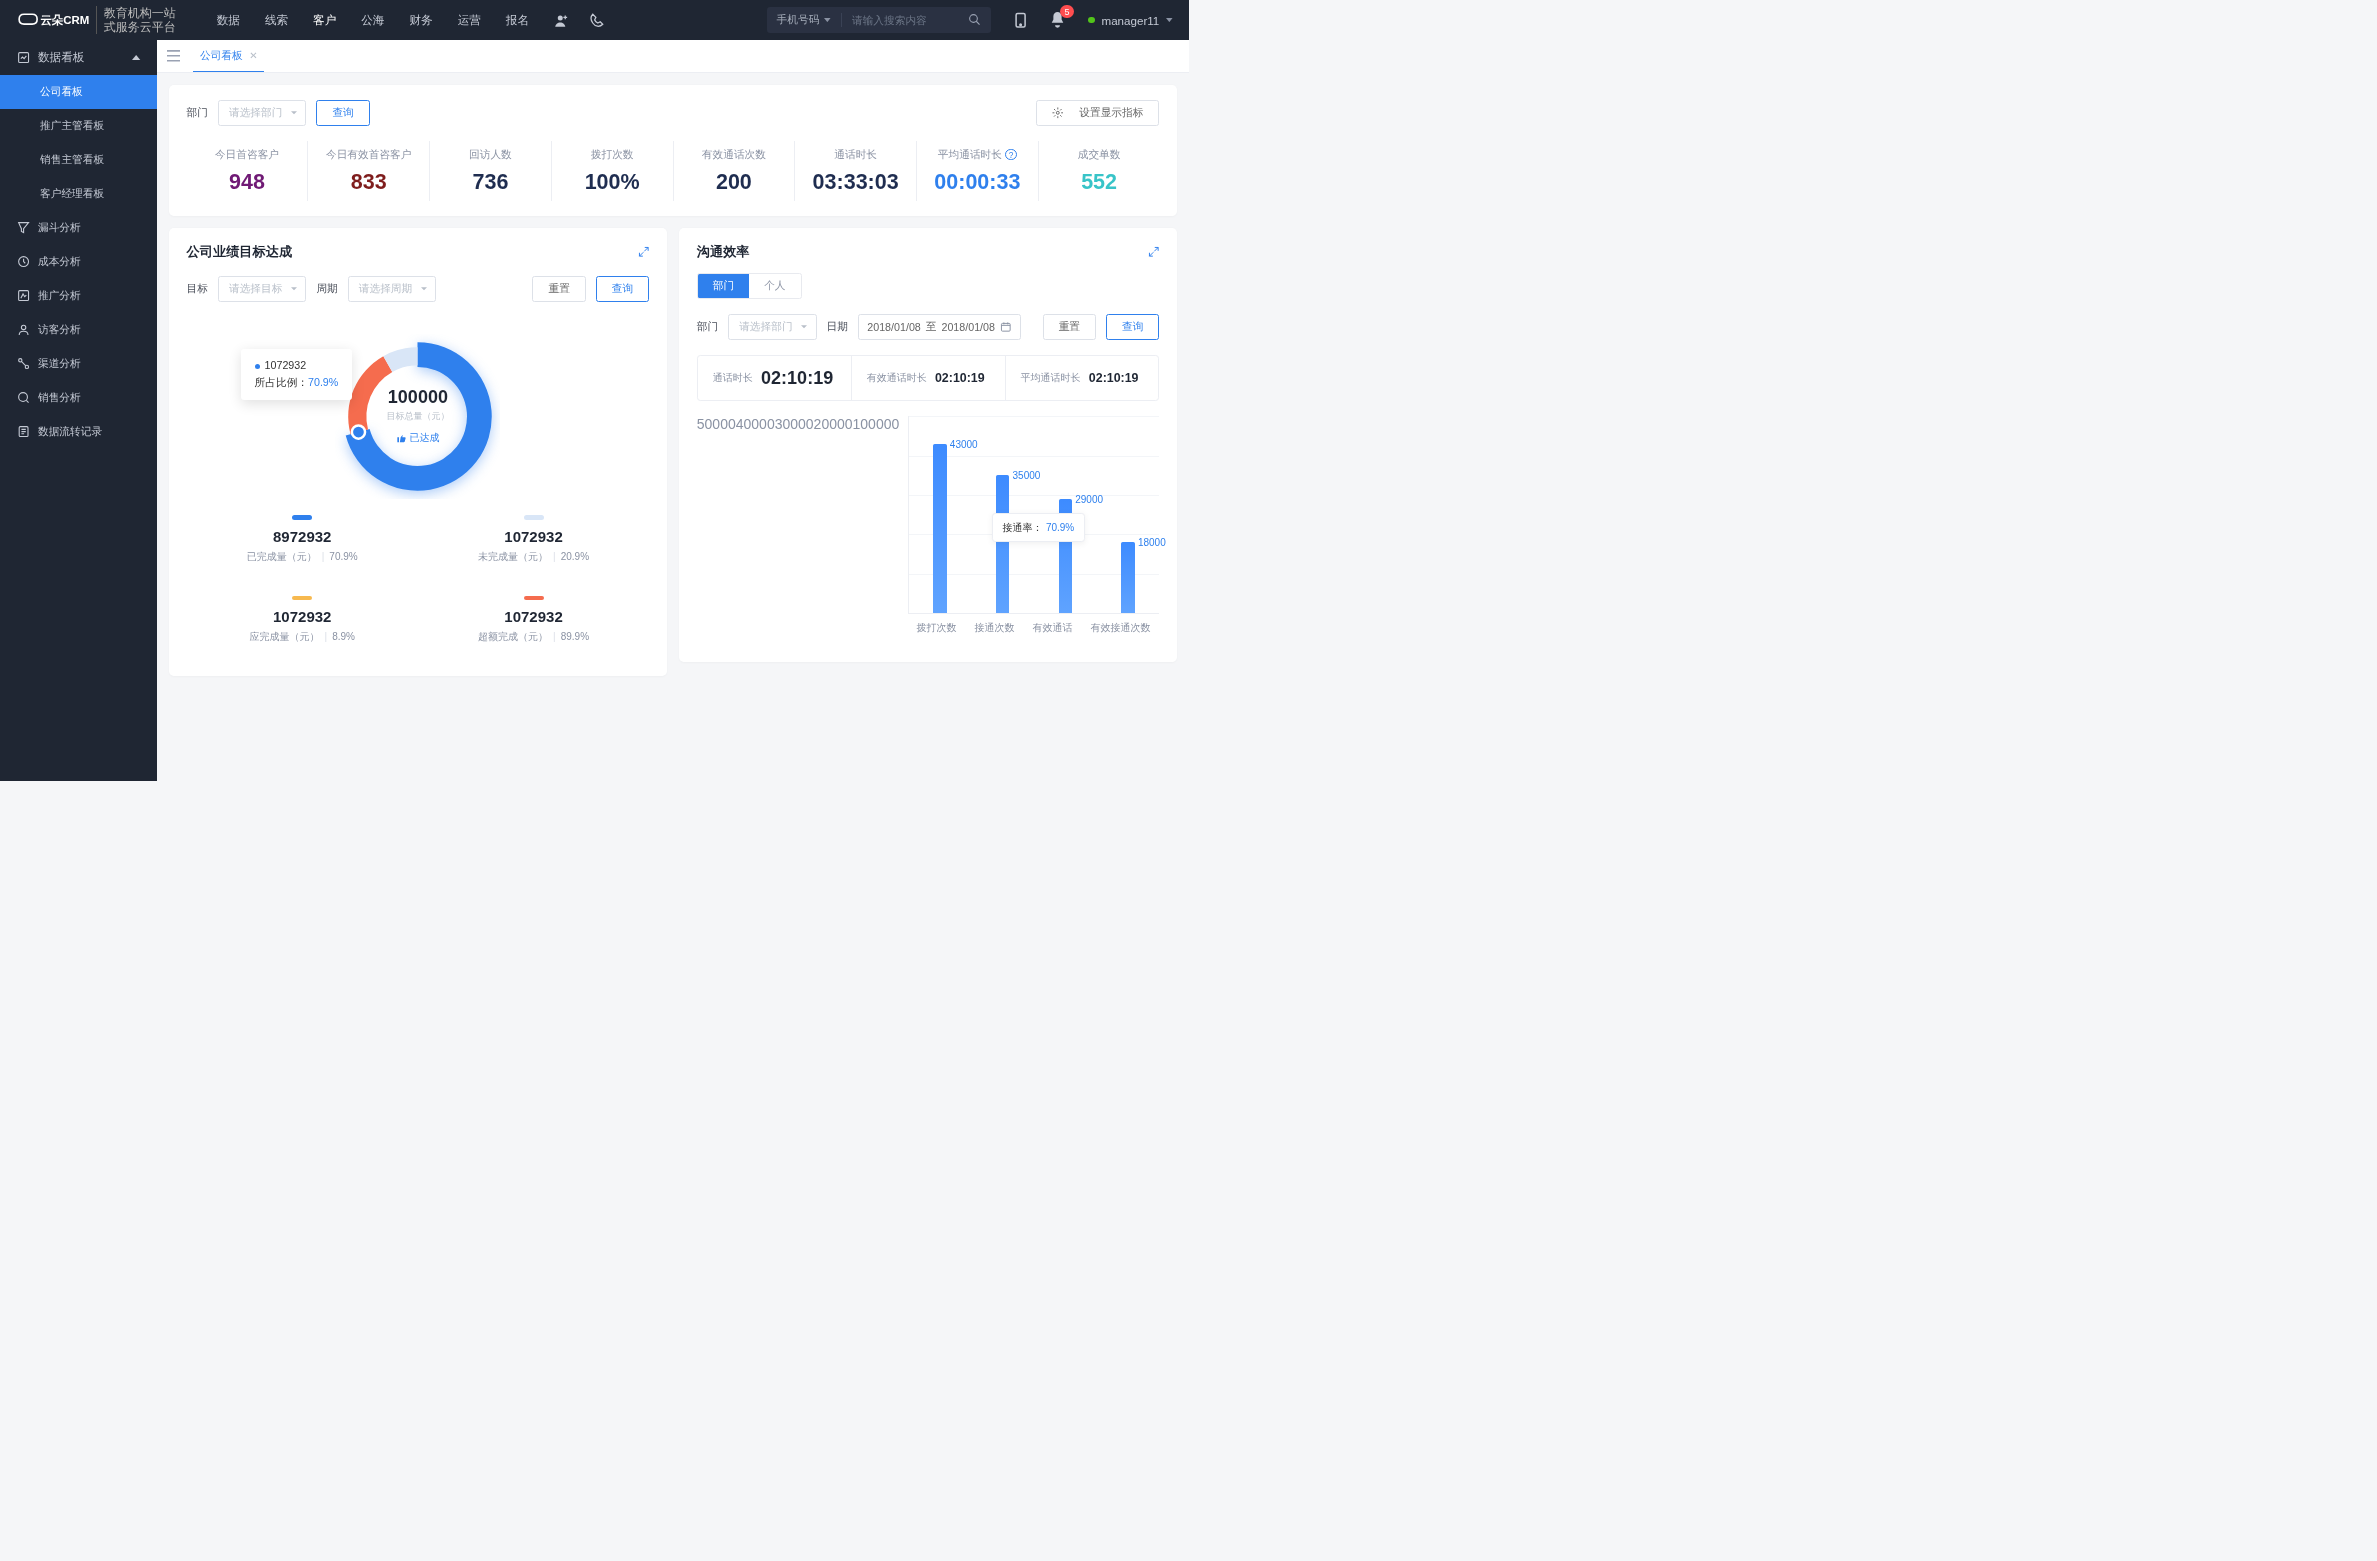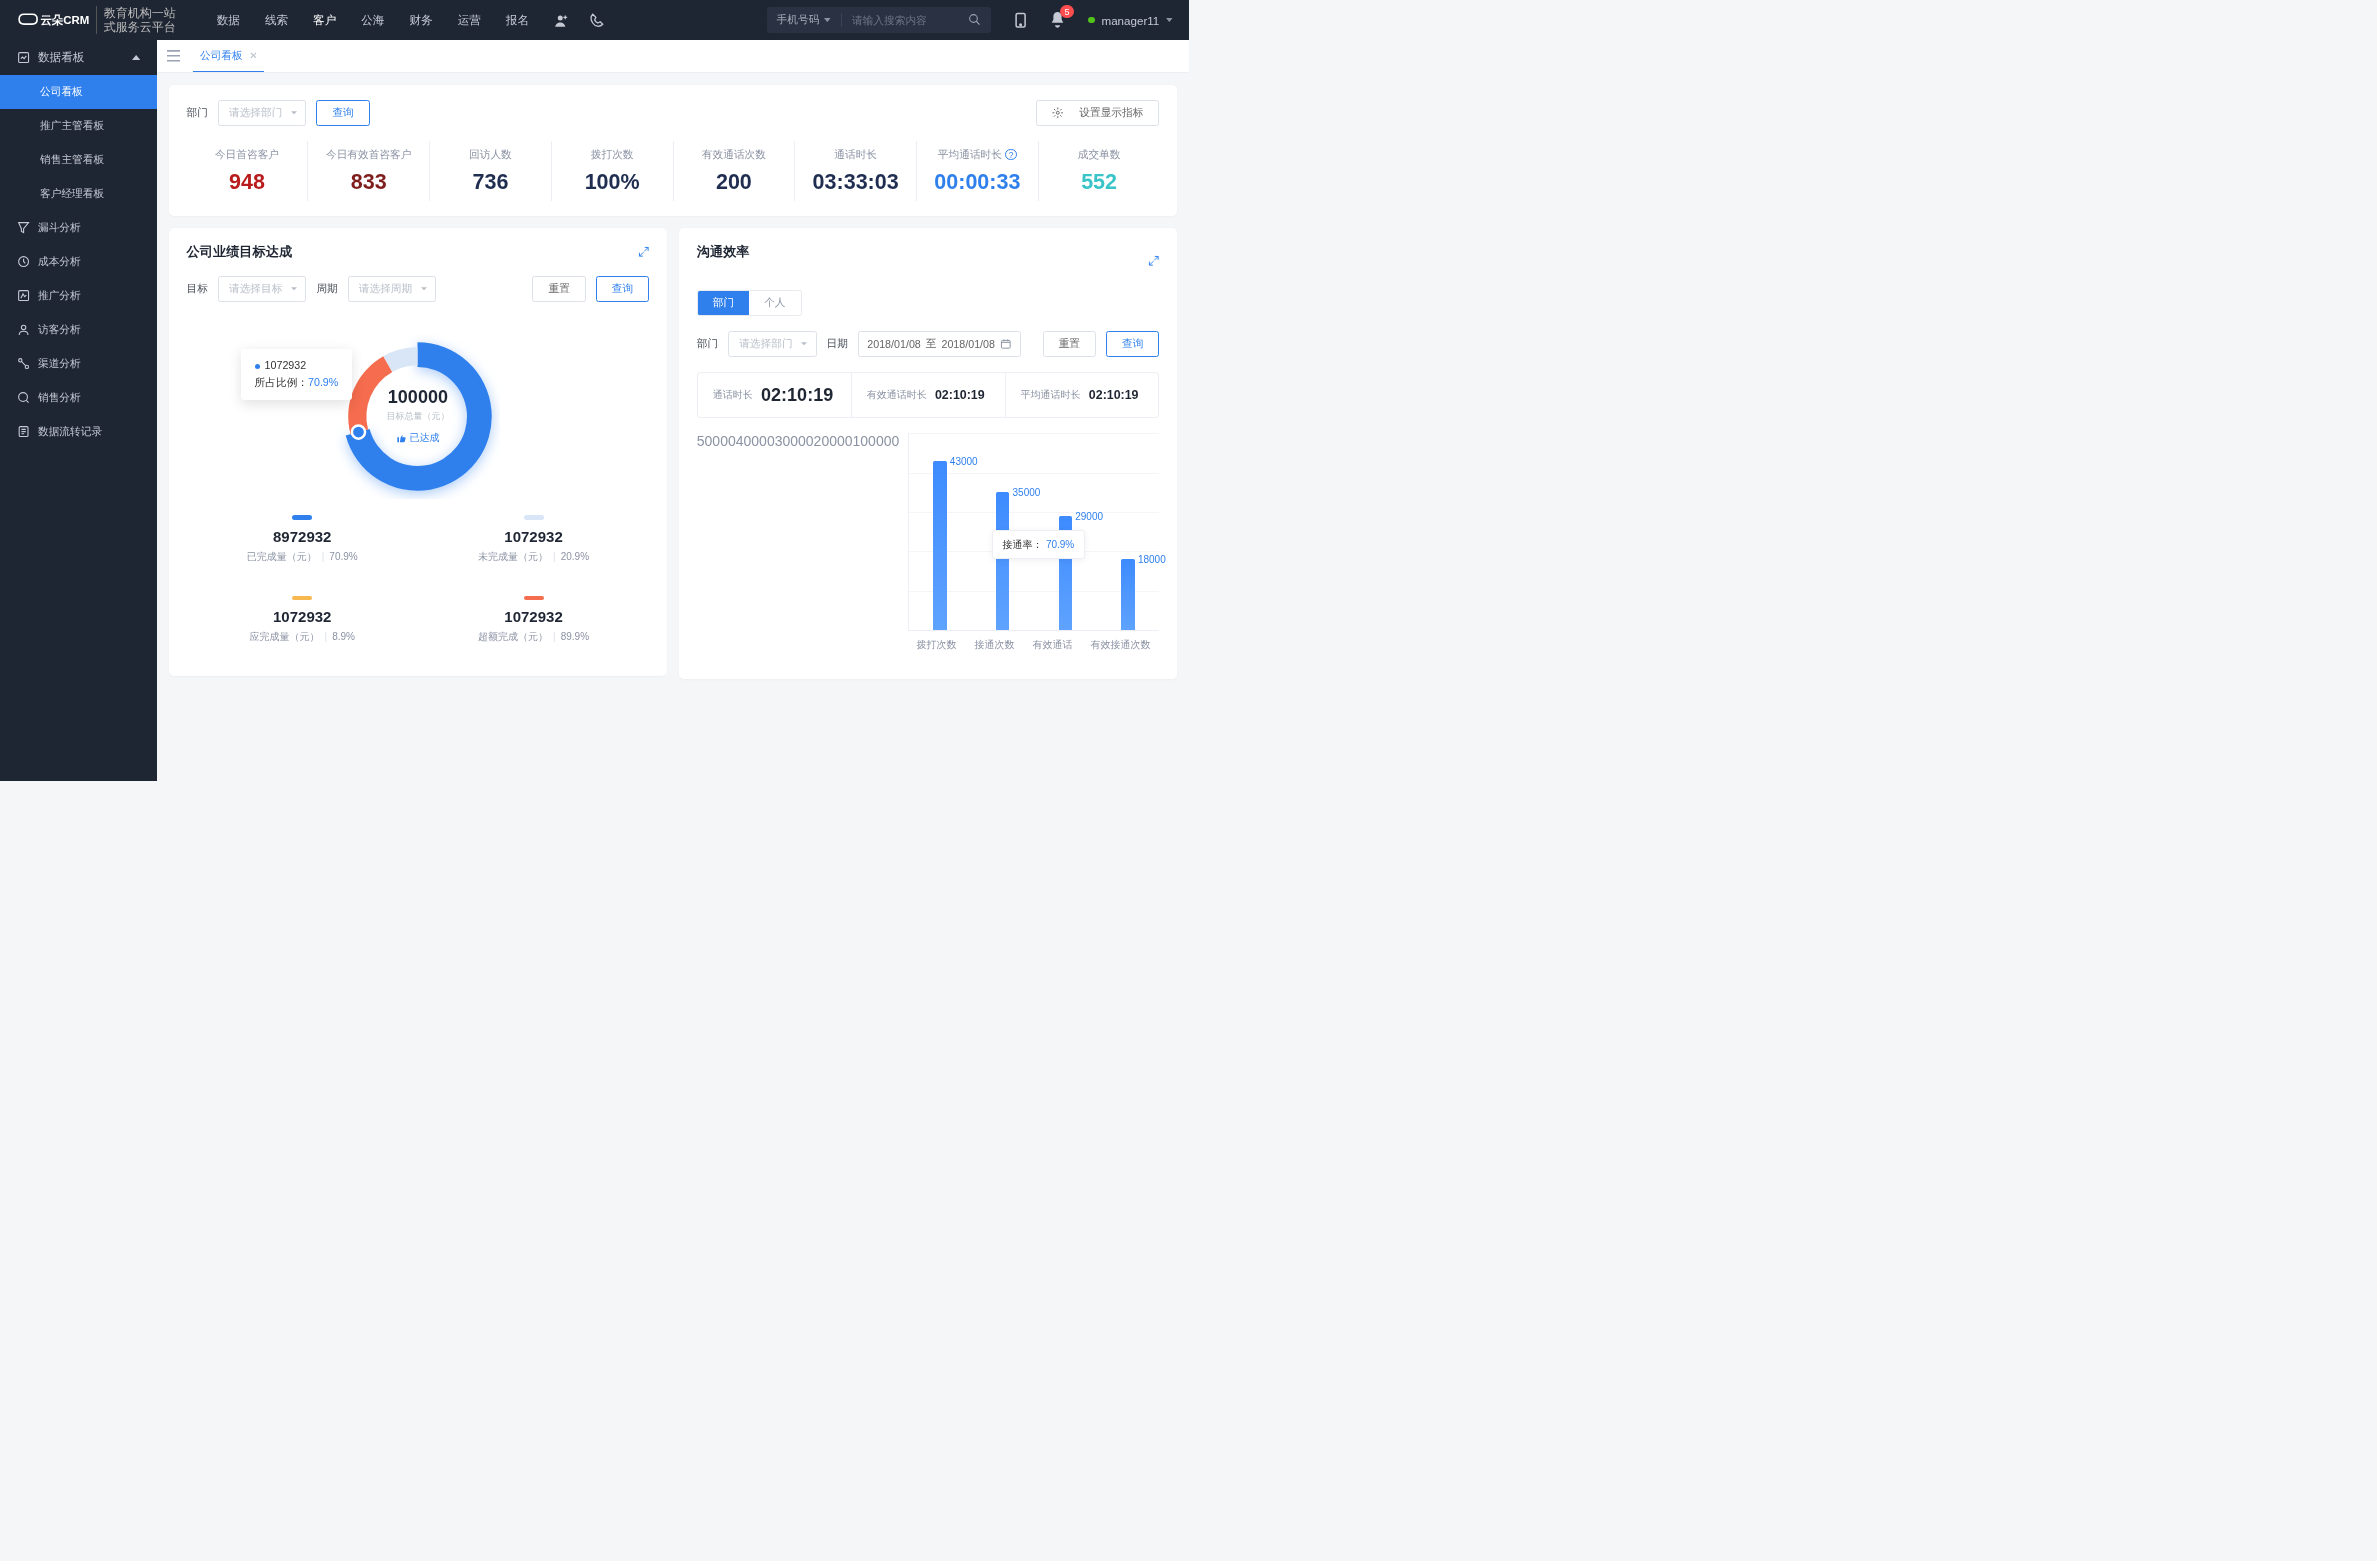--- a/index.html
+++ b/index.html
@@ -270,21 +270,21 @@
                 <svg width="11.6" height="11.6" viewBox="0 0 24 24" fill="none" stroke="currentColor" stroke-width="2">
                   <circle cx="12" cy="12" r="3"></circle>
                   <path d="M12 1v4M12 19v4M4.2 4.2l2.8 2.8M17 17l2.8 2.8M1 12h4M19 12h4M4.2 19.8L7 17M17 7l2.8-2.8"></path>
                 </svg>
                 <span>设置显示指标</span>
               </span>
           </div>
           <div class="kpis" id="kpis">
               <div class="kpi">
                 <div class="kpi-label">今日首咨客户</div>
-                <div class="kpi-value" style="color:#b91c1c">948</div>
+                <div class="kpi-value" style="color:#701a75">948</div>
               </div>
               <div class="kpi">
                 <div class="kpi-label">今日有效首咨客户</div>
                 <div class="kpi-value" style="color:#7f1d1d">833</div>
               </div>
               <div class="kpi">
                 <div class="kpi-label">回访人数</div>
                 <div class="kpi-value" style="color:#1f2d50">736</div>
               </div>
               <div class="kpi">
@@ -374,21 +374,21 @@
                       <div class="legend-sub">超额完成（元）<span class="divider">|</span>89.9%</div>
                     </div>
                   </div>
               </div>
             </div>
           </div>
 
           <div class="col">
             <div class="card">
               <div class="card-header">
-                <div class="card-title" style="margin-bottom:17px">沟通效率</div>
+                <div class="card-title" style="margin-bottom:0">沟通效率</div>
                 <span class="expand-icon">
                     <svg width="11.6" height="11.6" viewBox="0 0 24 24" fill="none" stroke="currentColor" stroke-width="2">
                       <path d="M14 3h7v7M3 14v7h7M21 3l-8 8M3 21l8-8"></path>
                     </svg>
                   </span>
               </div>
               <div class="tabgroup" style="margin-top:11.6px" id="eff-tabs">
                   <span class="tabgroup-item active">部门</span>
                   <span class="tabgroup-item">个人</span>
                 </div>

